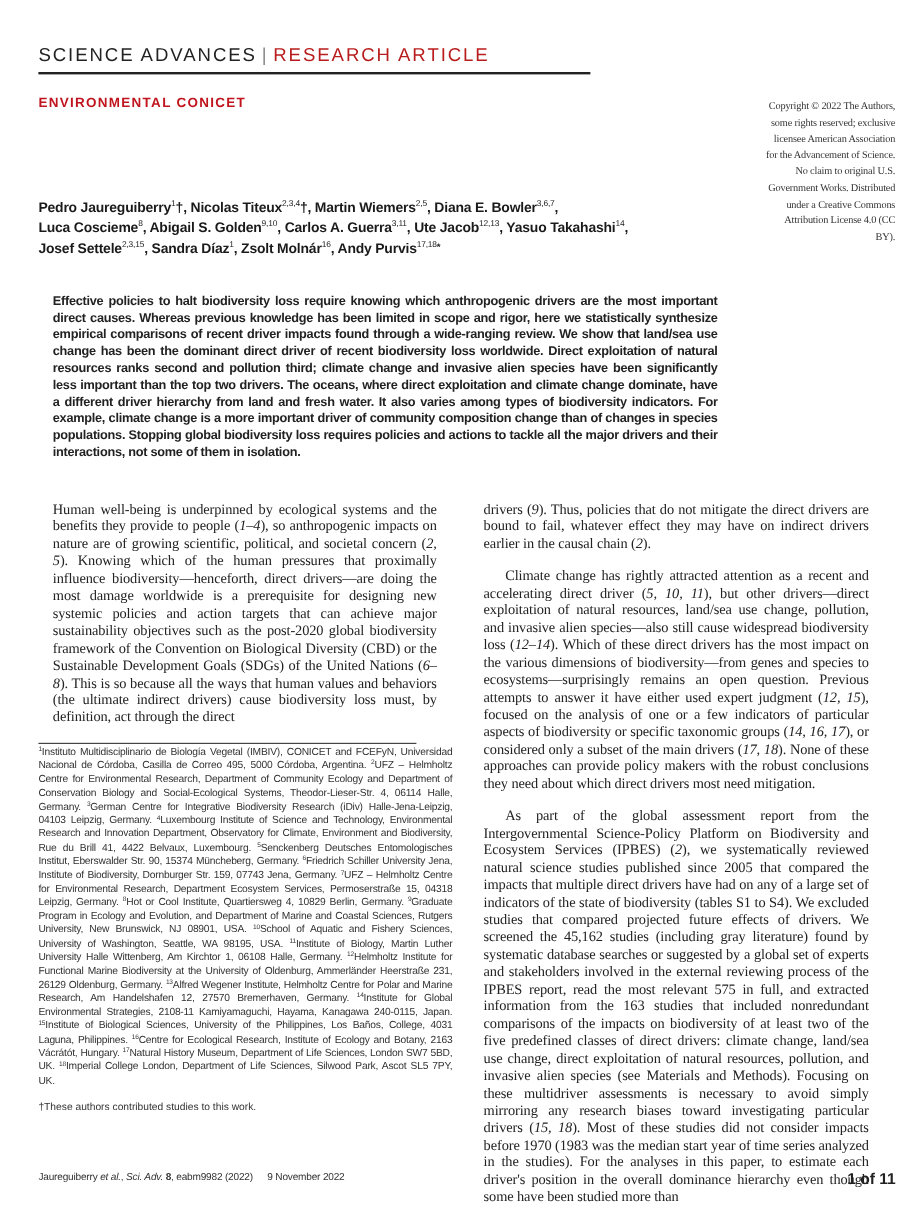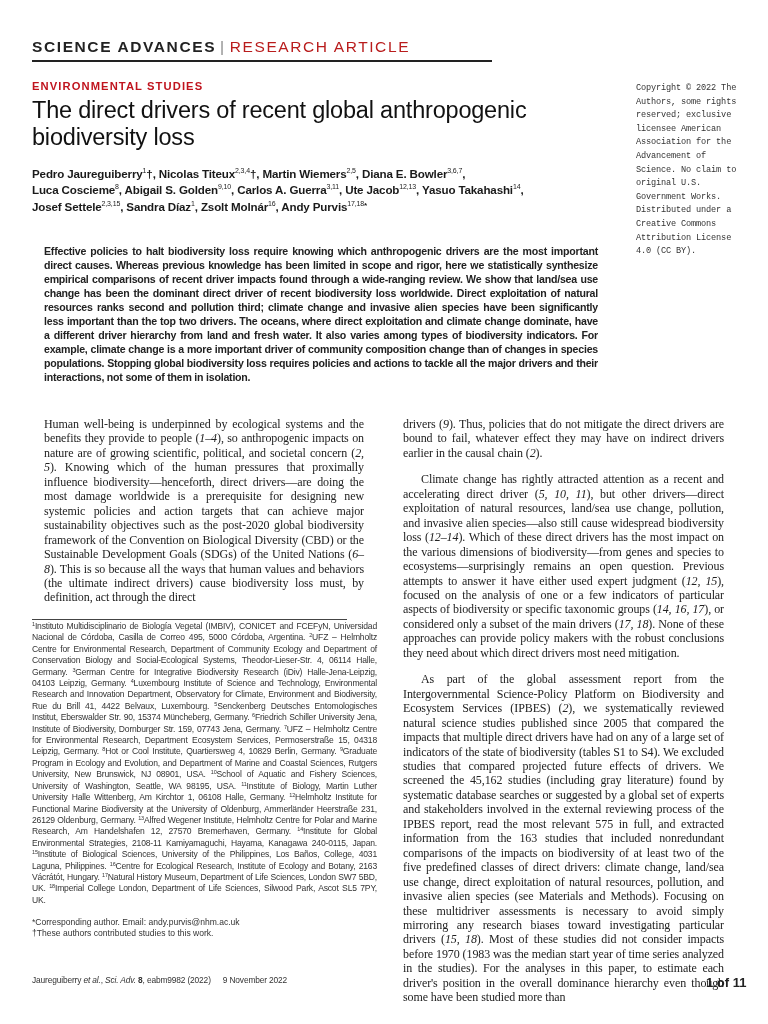--- a/index.html
+++ b/index.html
@@ -1,32 +1,32 @@
 <!DOCTYPE html>
 <html><head>
 <meta charset="utf-8">
 <style>
   html, body { margin: 0; padding: 0; background: #ffffff; }
   body { width: 768px; height: 1024px; position: relative; overflow: hidden; color: #1a1a1a; }
   .page { position: absolute; left: 0; top: 0; width: 768px; height: 1024px; }
 
   .journal-header { position: absolute; left: 32px; top: 38px; font-family: "Liberation Sans", sans-serif; font-size: 15.5px; letter-spacing: 1.6px; white-space: nowrap; }
-  .journal-header .jname { color: #222; font-weight: bold; }
+  .journal-header .jname { color: #222; }
   .journal-header .sep { color: #888; margin: 0 4px; font-weight: 300; }
   .journal-header .atype { color: #b91c1c; }
   .header-rule { position: absolute; left: 32px; top: 60px; width: 460px; height: 1.5px; background: #222; }
 
   .section-tag { position: absolute; left: 32px; top: 80px; font-family: "Liberation Sans", sans-serif; font-weight: bold; font-size: 11.2px; letter-spacing: 1.1px; color: #c0141e; }
 
   .title { position: absolute; left: 32px; top: 97px; width: 540px; font-family: "Liberation Sans", sans-serif; font-size: 23.5px; line-height: 27px; font-weight: normal; color: #111; letter-spacing: -0.2px; margin: 0; }
 
   .authors { position: absolute; left: 32px; top: 166px; width: 545px; font-family: "Liberation Sans", sans-serif; font-weight: bold; font-size: 11.6px; line-height: 16px; color: #1a1a1a; letter-spacing: -0.15px; }
   .authors sup { font-size: 7px; font-weight: normal; vertical-align: 5px; line-height: 0; }
 
-  .copyright { position: absolute; left: 636px; top: 82px; width: 110px; font-family: Liberation Mono, monospace; font-size: 8.6px; line-height: 13.6px; color: #333; letter-spacing: -0.15px; }
+  .copyright { position: absolute; left: 636px; top: 82px; width: 110px; font-family: Liberation Serif, serif; font-size: 8.6px; line-height: 13.6px; color: #333; letter-spacing: -0.15px; text-align: right; }
 
   .abstract { position: absolute; left: 32px; top: 232px; width: 554px; font-family: "Liberation Sans", sans-serif; font-weight: bold; font-size: 10.6px; line-height: 14px; color: #222; text-align: justify; letter-spacing: -0.22px; margin: 12px; }
 
   .col-left { position: absolute; left: 32px; top: 405px; width: 344px; }
   .col-right { position: absolute; left: 391px; top: 405px; width: 345px; }
 
   .intro-heading { font-family: "Liberation Sans", sans-serif; font-weight: bold; font-size: 11.4px; color: #c0141e; margin: 0 0 1px 0; letter-spacing: -0.2px; }
   .body-text { font-family: Liberation Serif, serif; font-size: 12px; line-height: 14.45px; text-align: justify; color: #222; margin: 12px; letter-spacing: -0.1px; }
   .body-text.indent { text-indent: 18px; }
   .body-text i { font-style: italic; }
@@ -46,38 +46,36 @@
 </head>
 <body>
 
 <div class="page">
 
   <div class="journal-header">
     <span class="jname">SCIENCE ADVANCES</span><span class="sep">|</span><span class="atype">RESEARCH ARTICLE</span>
   </div>
   <div class="header-rule"></div>
 
-  <div class="section-tag">ENVIRONMENTAL STUDIES</div>
+  <div class="section-tag">ENVIRONMENTAL CONICET</div>
 
-  <h1 class="title">The direct drivers of recent global anthropogenic biodiversity loss</h1>
 
   <div class="authors" id="authors"><span>Pedro Jaureguiberry</span><sup>1</sup><span>†</span>, <span>Nicolas Titeux</span><sup>2,3,4</sup><span>†</span>, <span>Martin Wiemers</span><sup>2,5</sup>, <span>Diana E. Bowler</span><sup>3,6,7</sup>, <br><span>Luca Coscieme</span><sup>8</sup>, <span>Abigail S. Golden</span><sup>9,10</sup>, <span>Carlos A. Guerra</span><sup>3,11</sup>, <span>Ute Jacob</span><sup>12,13</sup>, <span>Yasuo Takahashi</span><sup>14</sup>, <br><span>Josef Settele</span><sup>2,3,15</sup>, <span>Sandra Díaz</span><sup>1</sup>, <span>Zsolt Molnár</span><sup>16</sup>, <span>Andy Purvis</span><sup>17,18</sup><span style="font-size: 8px; vertical-align: 3px;">*</span></div>
 
   <div class="copyright">Copyright © 2022 The Authors, some rights reserved; exclusive licensee American Association for the Advancement of Science. No claim to original U.S. Government Works. Distributed under a Creative Commons Attribution License 4.0 (CC BY).</div>
 
   <p class="abstract">Effective policies to halt biodiversity loss require knowing which anthropogenic drivers are the most important direct causes. Whereas previous knowledge has been limited in scope and rigor, here we statistically synthesize empirical comparisons of recent driver impacts found through a wide-ranging review. We show that land/sea use change has been the dominant direct driver of recent biodiversity loss worldwide. Direct exploitation of natural resources ranks second and pollution third; climate change and invasive alien species have been significantly less important than the top two drivers. The oceans, where direct exploitation and climate change dominate, have a different driver hierarchy from land and fresh water. It also varies among types of biodiversity indicators. For example, climate change is a more important driver of community composition change than of changes in species populations. Stopping global biodiversity loss requires policies and actions to tackle all the major drivers and their interactions, not some of them in isolation.</p>
 
   <div class="col-left">
     <p class="body-text" id="intro-left">Human well-being is underpinned by ecological systems and the benefits they provide to people (<i>1–4</i>), so anthropogenic impacts on nature are of growing scientific, political, and societal concern (<i>2, 5</i>). Knowing which of the human pressures that proximally influence biodiversity—henceforth, direct drivers—are doing the most damage worldwide is a prerequisite for designing new systemic policies and action targets that can achieve major sustainability objectives such as the post-2020 global biodiversity framework of the Convention on Biological Diversity (CBD) or the Sustainable Development Goals (SDGs) of the United Nations (<i>6–8</i>). This is so because all the ways that human values and behaviors (the ultimate indirect drivers) cause biodiversity loss must, by definition, act through the direct</p>
   </div>
 
   <div class="affil-rule"></div>
   <p class="affiliations" id="affiliations"><sup>1</sup><span>Instituto Multidisciplinario de Biología Vegetal (IMBIV), CONICET and FCEFyN, Universidad Nacional de Córdoba, Casilla de Correo 495, 5000 Córdoba, Argentina. </span><sup>2</sup><span>UFZ – Helmholtz Centre for Environmental Research, Department of Community Ecology and Department of Conservation Biology and Social-Ecological Systems, Theodor-Lieser-Str. 4, 06114 Halle, Germany. </span><sup>3</sup><span>German Centre for Integrative Biodiversity Research (iDiv) Halle-Jena-Leipzig, 04103 Leipzig, Germany. </span><sup>4</sup><span>Luxembourg Institute of Science and Technology, Environmental Research and Innovation Department, Observatory for Climate, Environment and Biodiversity, Rue du Brill 41, 4422 Belvaux, Luxembourg. </span><sup>5</sup><span>Senckenberg Deutsches Entomologisches Institut, Eberswalder Str. 90, 15374 Müncheberg, Germany. </span><sup>6</sup><span>Friedrich Schiller University Jena, Institute of Biodiversity, Dornburger Str. 159, 07743 Jena, Germany. </span><sup>7</sup><span>UFZ – Helmholtz Centre for Environmental Research, Department Ecosystem Services, Permoserstraße 15, 04318 Leipzig, Germany. </span><sup>8</sup><span>Hot or Cool Institute, Quartiersweg 4, 10829 Berlin, Germany. </span><sup>9</sup><span>Graduate Program in Ecology and Evolution, and Department of Marine and Coastal Sciences, Rutgers University, New Brunswick, NJ 08901, USA. </span><sup>10</sup><span>School of Aquatic and Fishery Sciences, University of Washington, Seattle, WA 98195, USA. </span><sup>11</sup><span>Institute of Biology, Martin Luther University Halle Wittenberg, Am Kirchtor 1, 06108 Halle, Germany. </span><sup>12</sup><span>Helmholtz Institute for Functional Marine Biodiversity at the University of Oldenburg, Ammerländer Heerstraße 231, 26129 Oldenburg, Germany. </span><sup>13</sup><span>Alfred Wegener Institute, Helmholtz Centre for Polar and Marine Research, Am Handelshafen 12, 27570 Bremerhaven, Germany. </span><sup>14</sup><span>Institute for Global Environmental Strategies, 2108-11 Kamiyamaguchi, Hayama, Kanagawa 240-0115, Japan. </span><sup>15</sup><span>Institute of Biological Sciences, University of the Philippines, Los Baños, College, 4031 Laguna, Philippines. </span><sup>16</sup><span>Centre for Ecological Research, Institute of Ecology and Botany, 2163 Vácrátót, Hungary. </span><sup>17</sup><span>Natural History Museum, Department of Life Sciences, London SW7 5BD, UK. </span><sup>18</sup><span>Imperial College London, Department of Life Sciences, Silwood Park, Ascot SL5 7PY, UK.</span></p>
   <div class="notes">
-    <div>*Corresponding author. Email: andy.purvis@nhm.ac.uk</div>
     <div>†These authors contributed studies to this work.</div>
   </div>
 
   <div class="col-right" id="col-right">
       <p class="body-text">drivers (<i>9</i>). Thus, policies that do not mitigate the direct drivers are bound to fail, whatever effect they may have on indirect drivers earlier in the causal chain (<i>2</i>).</p>
       <p class="body-text indent">Climate change has rightly attracted attention as a recent and accelerating direct driver (<i>5, 10, 11</i>), but other drivers—direct exploitation of natural resources, land/sea use change, pollution, and invasive alien species—also still cause widespread biodiversity loss (<i>12–14</i>). Which of these direct drivers has the most impact on the various dimensions of biodiversity—from genes and species to ecosystems—surprisingly remains an open question. Previous attempts to answer it have either used expert judgment (<i>12, 15</i>), focused on the analysis of one or a few indicators of particular aspects of biodiversity or specific taxonomic groups (<i>14, 16, 17</i>), or considered only a subset of the main drivers (<i>17, 18</i>). None of these approaches can provide policy makers with the robust conclusions they need about which direct drivers most need mitigation.</p>
       <p class="body-text indent">As part of the global assessment report from the Intergovernmental Science-Policy Platform on Biodiversity and Ecosystem Services (IPBES) (<i>2</i>), we systematically reviewed natural science studies published since 2005 that compared the impacts that multiple direct drivers have had on any of a large set of indicators of the state of biodiversity (tables S1 to S4). We excluded studies that compared projected future effects of drivers. We screened the 45,162 studies (including gray literature) found by systematic database searches or suggested by a global set of experts and stakeholders involved in the external reviewing process of the IPBES report, read the most relevant 575 in full, and extracted information from the 163 studies that included nonredundant comparisons of the impacts on biodiversity of at least two of the five predefined classes of direct drivers: climate change, land/sea use change, direct exploitation of natural resources, pollution, and invasive alien species (see Materials and Methods). Focusing on these multidriver assessments is necessary to avoid simply mirroring any research biases toward investigating particular drivers (<i>15, 18</i>). Most of these studies did not consider impacts before 1970 (1983 was the median start year of time series analyzed in the studies). For the analyses in this paper, to estimate each driver's position in the overall dominance hierarchy even though some have been studied more than</p>
     </div>
 
   <div class="footer-left">

